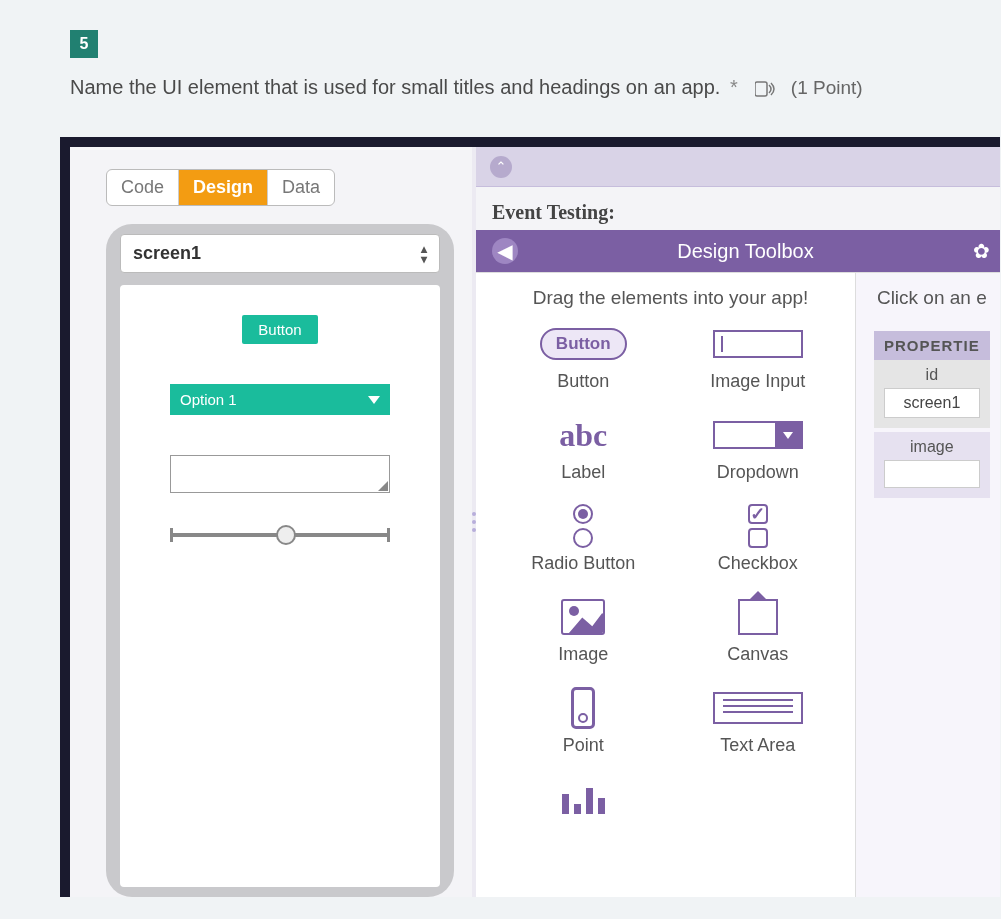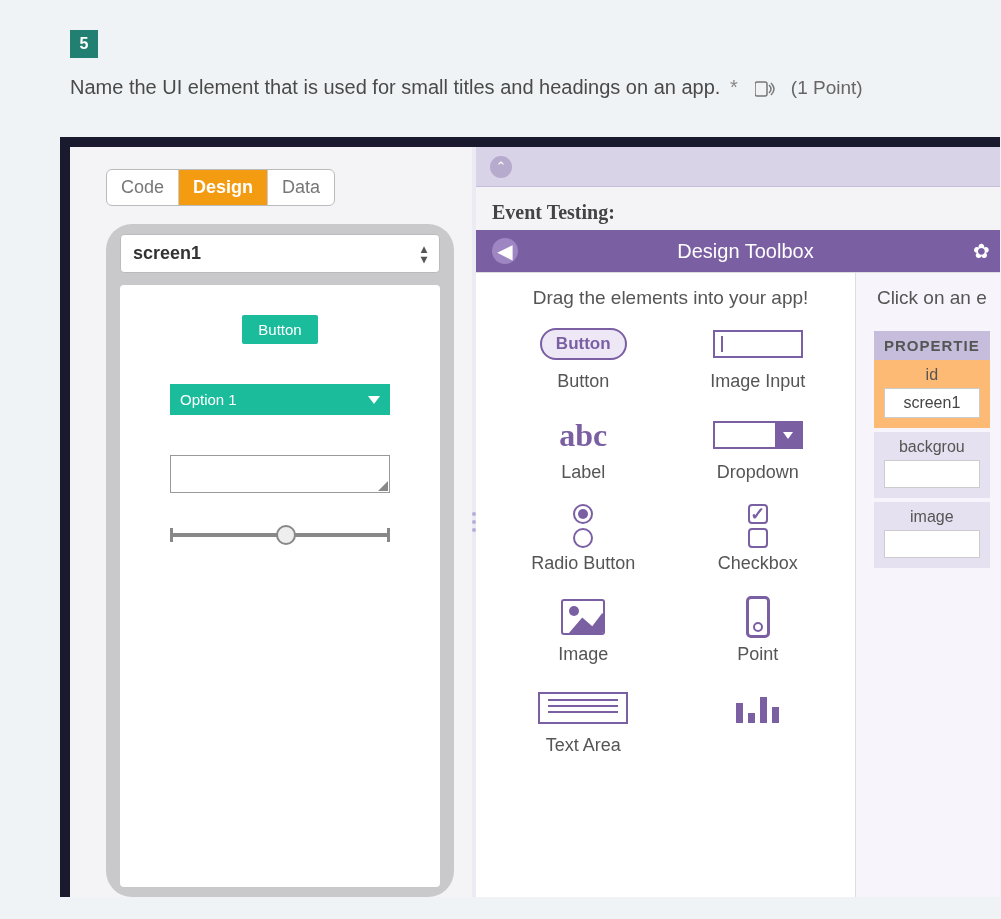--- a/index.html
+++ b/index.html
@@ -85,21 +85,21 @@
   .phone-ico { width:24px; height:42px; border:3px solid #7b5fa3; border-radius:5px; position:relative;}
   .phone-ico::after { content:""; position:absolute; bottom:3px; left:50%; transform:translateX(-50%); width:6px; height:6px; border:2px solid #7b5fa3; border-radius:50%;}
   .ta-ico { width:90px; height:32px; border:2px solid #7b5fa3; padding:5px 8px; display:flex; flex-direction:column; gap:4px;}
   .ta-ico .ln { height:2px; background:#7b5fa3;}
   .chart-ico { display:flex; align-items:flex-end; gap:5px; height:30px;}
   .chart-ico .b { width:7px; background:#7b5fa3;}
 
   .props-panel { flex:1; background:#f7f5fb; padding:14px 16px 0 18px; min-width:0; }
   .props-panel .p-hint { font-size:19px; color:#555; margin-bottom:22px; white-space:nowrap;}
   .props-hdr { background:#c6bddc; color:#555; font-size:15px; font-weight:bold; padding:6px 10px; letter-spacing:1px;}
-  .prop-row { background:#fdba74; padding:6px 10px 10px 10px; margin-bottom:4px;}
+  .prop-row { background:#e5e5e5; padding:6px 10px 10px 10px; margin-bottom:4px;}
   .prop-row.alt { background:#e6e1f0;}
   .prop-row .lab { font-size:16px; color:#555; margin-bottom:4px;}
   .prop-row .val { background:#fff; border:1px solid #ccc; padding:5px 8px; font-size:16px; color:#444; min-height:28px;}
 </style>
 </head>
 <body>
 
 <div class="q-wrap">
   <div class="q-num">5</div>
   <div class="q-text">
@@ -214,20 +214,26 @@
              <span>Checkbox</span>
            </div>
            <div class="tool">
              <div class="ico">
                     <div class="img-ico"></div>
                   </div>
              <span>Image</span>
            </div>
            <div class="tool">
              <div class="ico">
+                    <div class="canvas-ico"></div>
+                  </div>
+             <span>Canvas</span>
+           </div>
+           <div class="tool">
+             <div class="ico">
                     <div class="phone-ico"></div>
                   </div>
              <span>Point</span>
            </div>
            <div class="tool">
              <div class="ico">
                     <div class="ta-ico">
                       <div class="ln"></div>
                       <div class="ln"></div>
                       <div class="ln"></div>
@@ -249,24 +255,20 @@
        </div>
 
        <div class="props-panel">
          <div class="p-hint">Click on an e</div>
          <div class="props-hdr">PROPERTIE</div>
          <div class="prop-row">
            <div class="lab">id</div>
            <div class="val">screen1</div>
          </div>
          <div class="prop-row alt">
-           <div class="lab">backgrou</div>
-           <div class="val"></div>
-         </div>
-         <div class="prop-row alt">
            <div class="lab">image</div>
            <div class="val"></div>
          </div>
        </div>
      </div>
    </div>
 
   </div>
  </div>
 </div>

